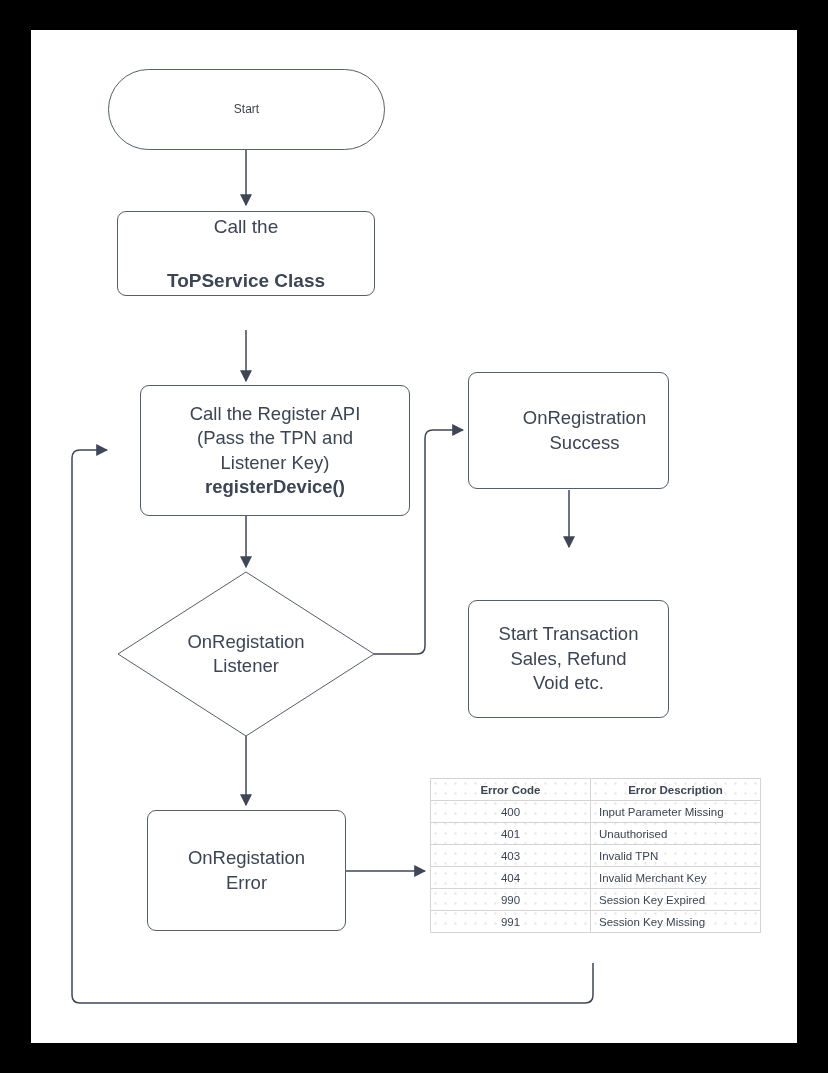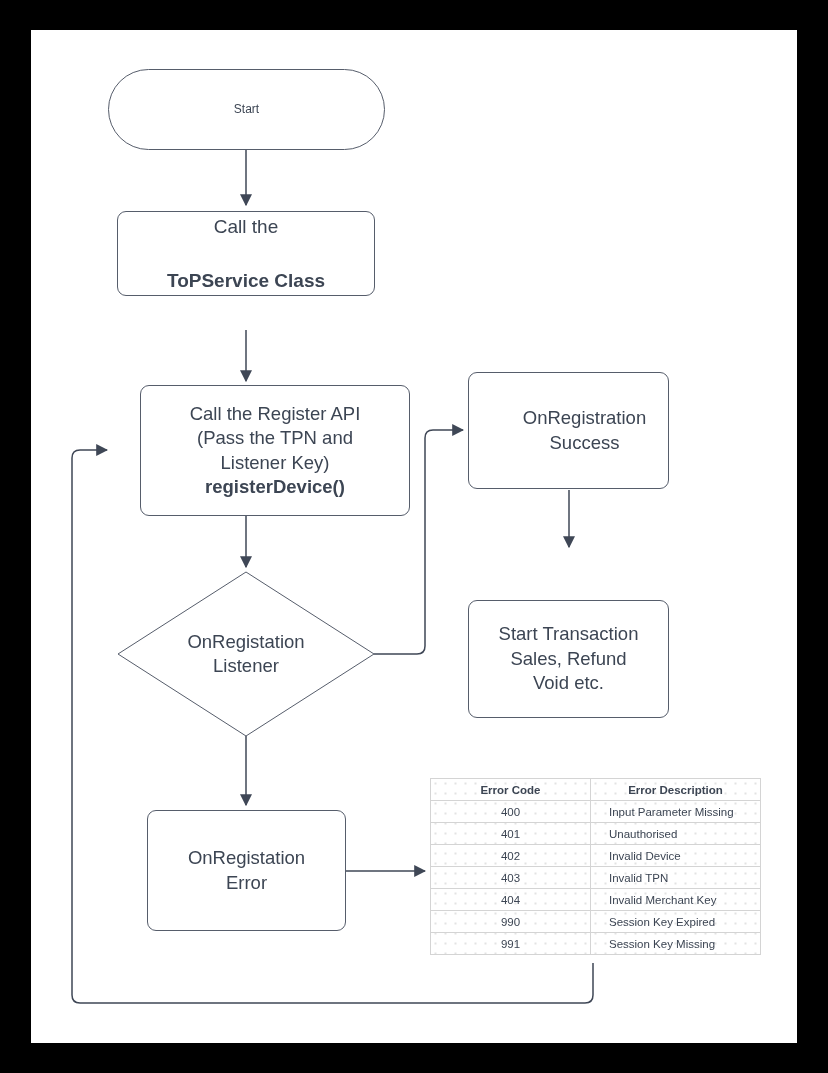--- a/index.html
+++ b/index.html
@@ -56,21 +56,21 @@
   }
   .etable th, .etable td {
     border: 1px solid var(--table-border);
     height: 22px;
     padding: 0 8px;
     font-weight: normal;
     margin-top: 32px;
   }
   .etable th { font-weight: bold; text-align: center; }
   .etable td.code { text-align: center; width: 160px; }
-  .etable td.desc { text-align: left; padding-left: 18px; }
+  .etable td.desc { text-align: left; padding-left: 8px; }
 </style>
 </head>
 <body>
 
 <div class="canvas">
   <div class="page"></div>
 
   <svg class="connectors" viewBox="0 0 828 1073">
     <defs>
       <marker id="arrow" viewBox="0 0 10 10" refX="9" refY="5" markerWidth="8" markerHeight="8" orient="auto-start-reverse">
@@ -137,24 +137,20 @@
     <tbody>
         <tr>
           <td class="code">400</td>
           <td class="desc">Input Parameter Missing</td>
         </tr>
         <tr>
           <td class="code">401</td>
           <td class="desc">Unauthorised</td>
         </tr>
         <tr>
-          <td class="code">402</td>
-          <td class="desc">Invalid Device</td>
-        </tr>
-        <tr>
           <td class="code">403</td>
           <td class="desc">Invalid TPN</td>
         </tr>
         <tr>
           <td class="code">404</td>
           <td class="desc">Invalid Merchant Key</td>
         </tr>
         <tr>
           <td class="code">990</td>
           <td class="desc">Session Key Expired</td>

